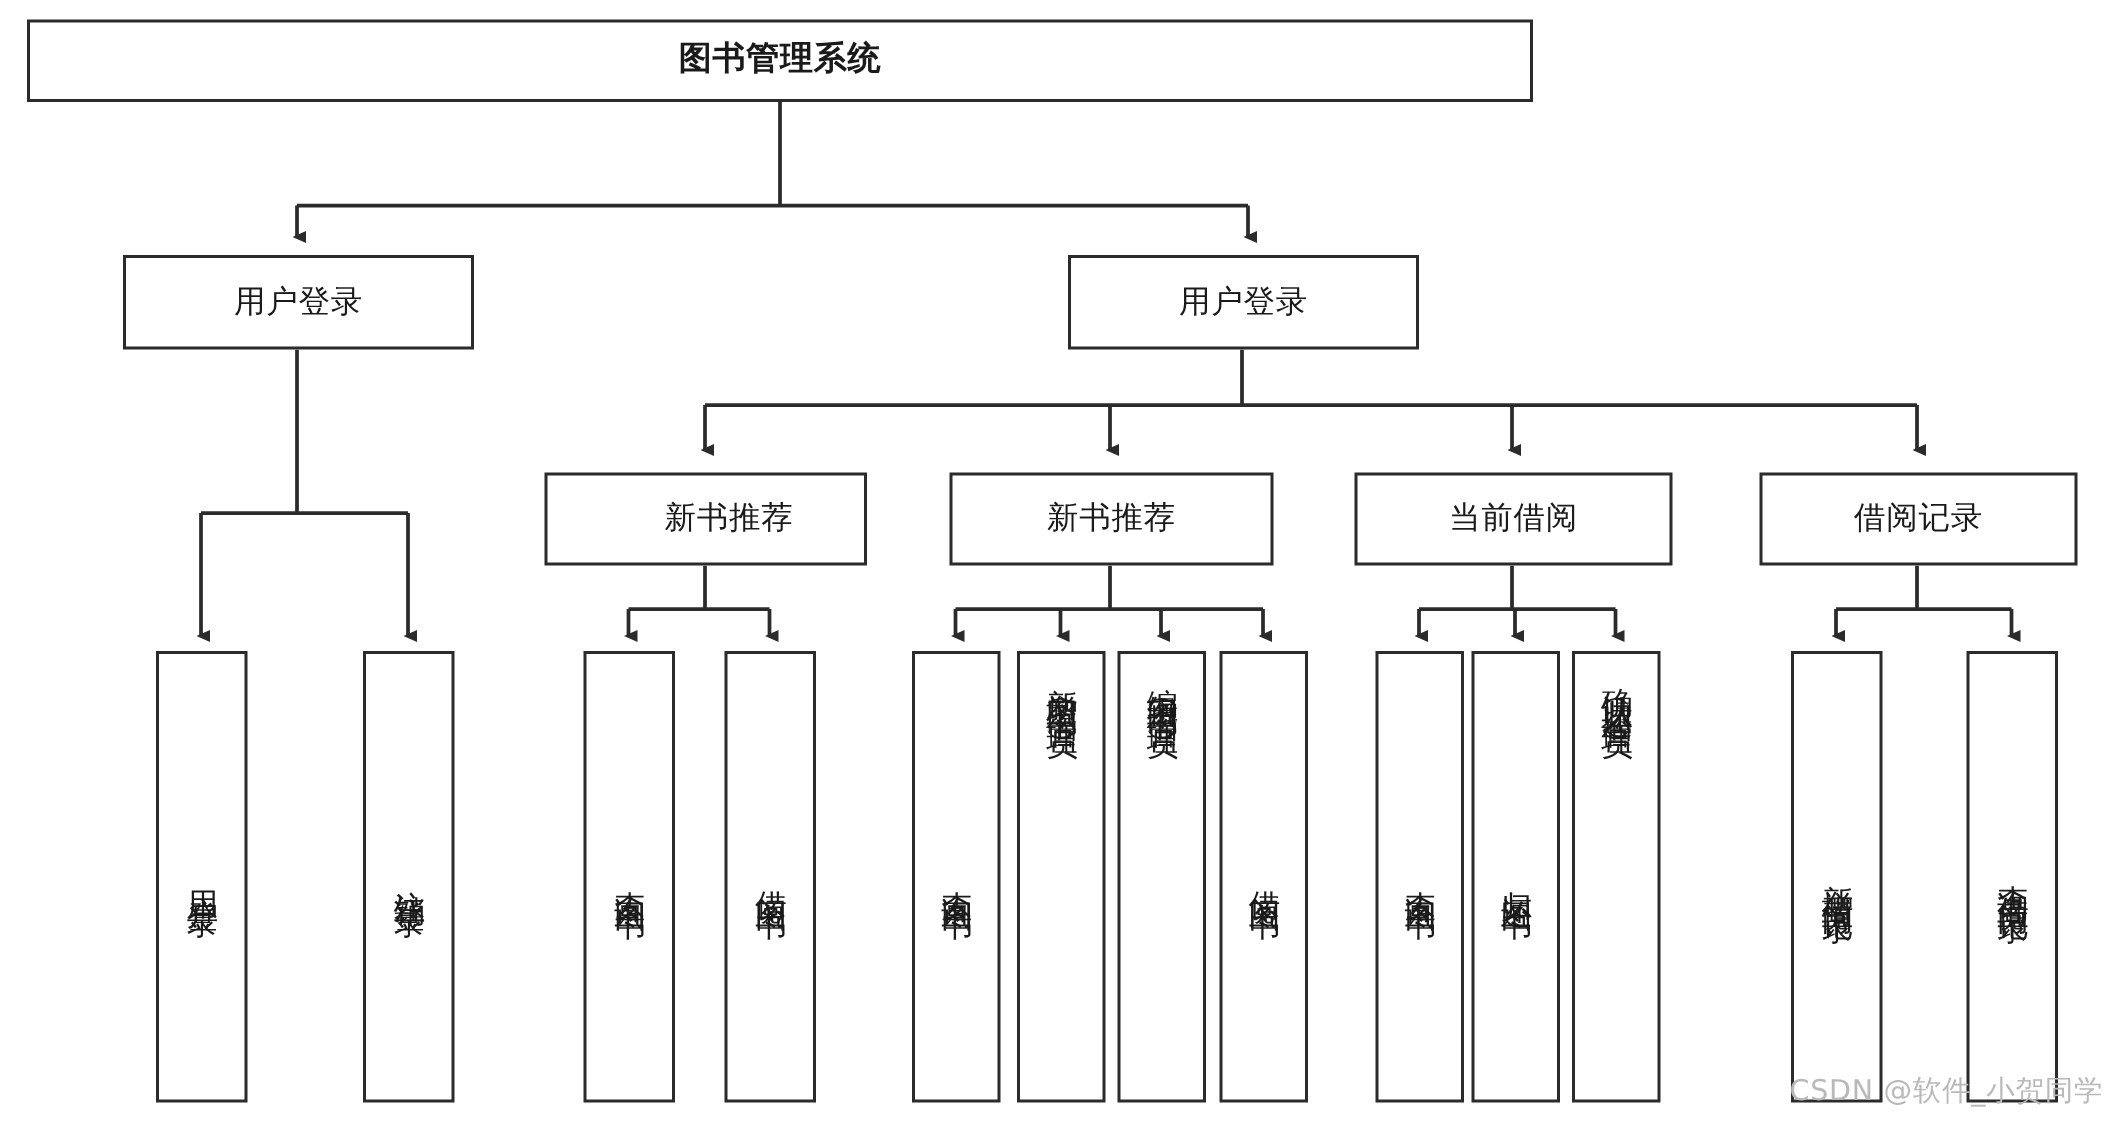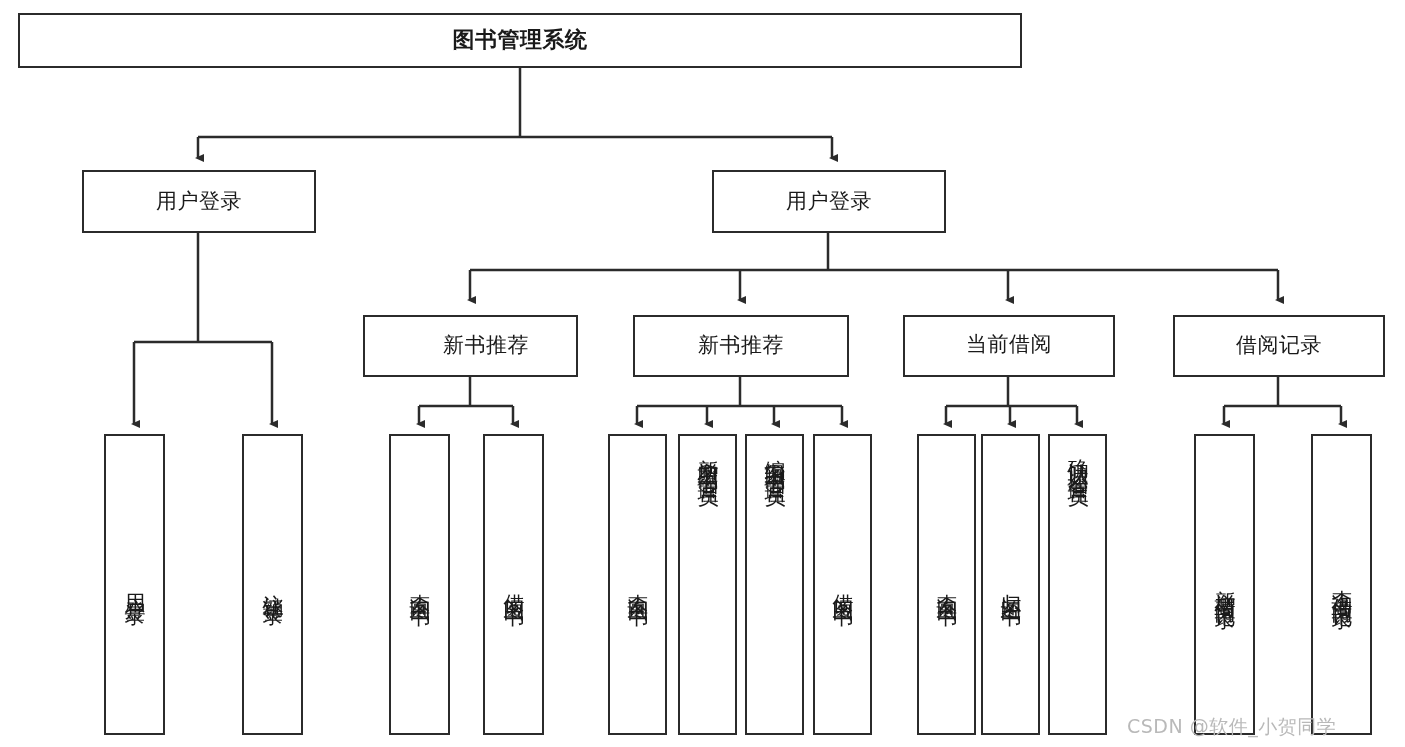--- a/index.html
+++ b/index.html
@@ -140,21 +140,21 @@
   <div class="node h-node" style="left:712px; top:170px; width:234px; height:63px;">
     <span class="label">用户登录</span>
   </div>
 
   <div class="node h-node" style="left:363px; top:315px; width:215px; height:62px;padding-left:31px;">
     <span class="label">新书推荐</span>
   </div>
   <div class="node h-node" style="left:633px; top:315px; width:216px; height:62px;">
     <span class="label">新书推荐</span>
   </div>
-  <div class="node h-node" style="left:903px; top:315px; width:212px; height:62px;font-family:Liberation Mono, monospace;">
+  <div class="node h-node" style="left:903px; top:315px; width:212px; height:62px;">
     <span class="label">当前借阅</span>
   </div>
   <div class="node h-node" style="left:1173px; top:315px; width:212px; height:62px;">
     <span class="label">借阅记录</span>
   </div>
 
   <div class="node v-node centered" style="left:104px; top:434px; width:61px; height:301px;">
     <span class="label">用户登录</span>
   </div>
   <div class="node v-node centered" style="left:242px; top:434px; width:61px; height:301px;">
@@ -191,15 +191,15 @@
     <span class="label">确认归还（管理员）</span>
   </div>
 
   <div class="node v-node centered" style="left:1194px; top:434px; width:61px; height:301px;">
     <span class="label">新增借阅记录</span>
   </div>
   <div class="node v-node centered" style="left:1311px; top:434px; width:61px; height:301px;">
     <span class="label">查询借阅记录</span>
   </div>
 
-  <div class="watermark" style="left:1127px; top:714px;">CSDN @软件_小贺同学</div>
+  <div class="watermark" style="left:1193px; top:714px;">CSDN @软件_小贺同学</div>
 
 </div>
 
 </body></html>

